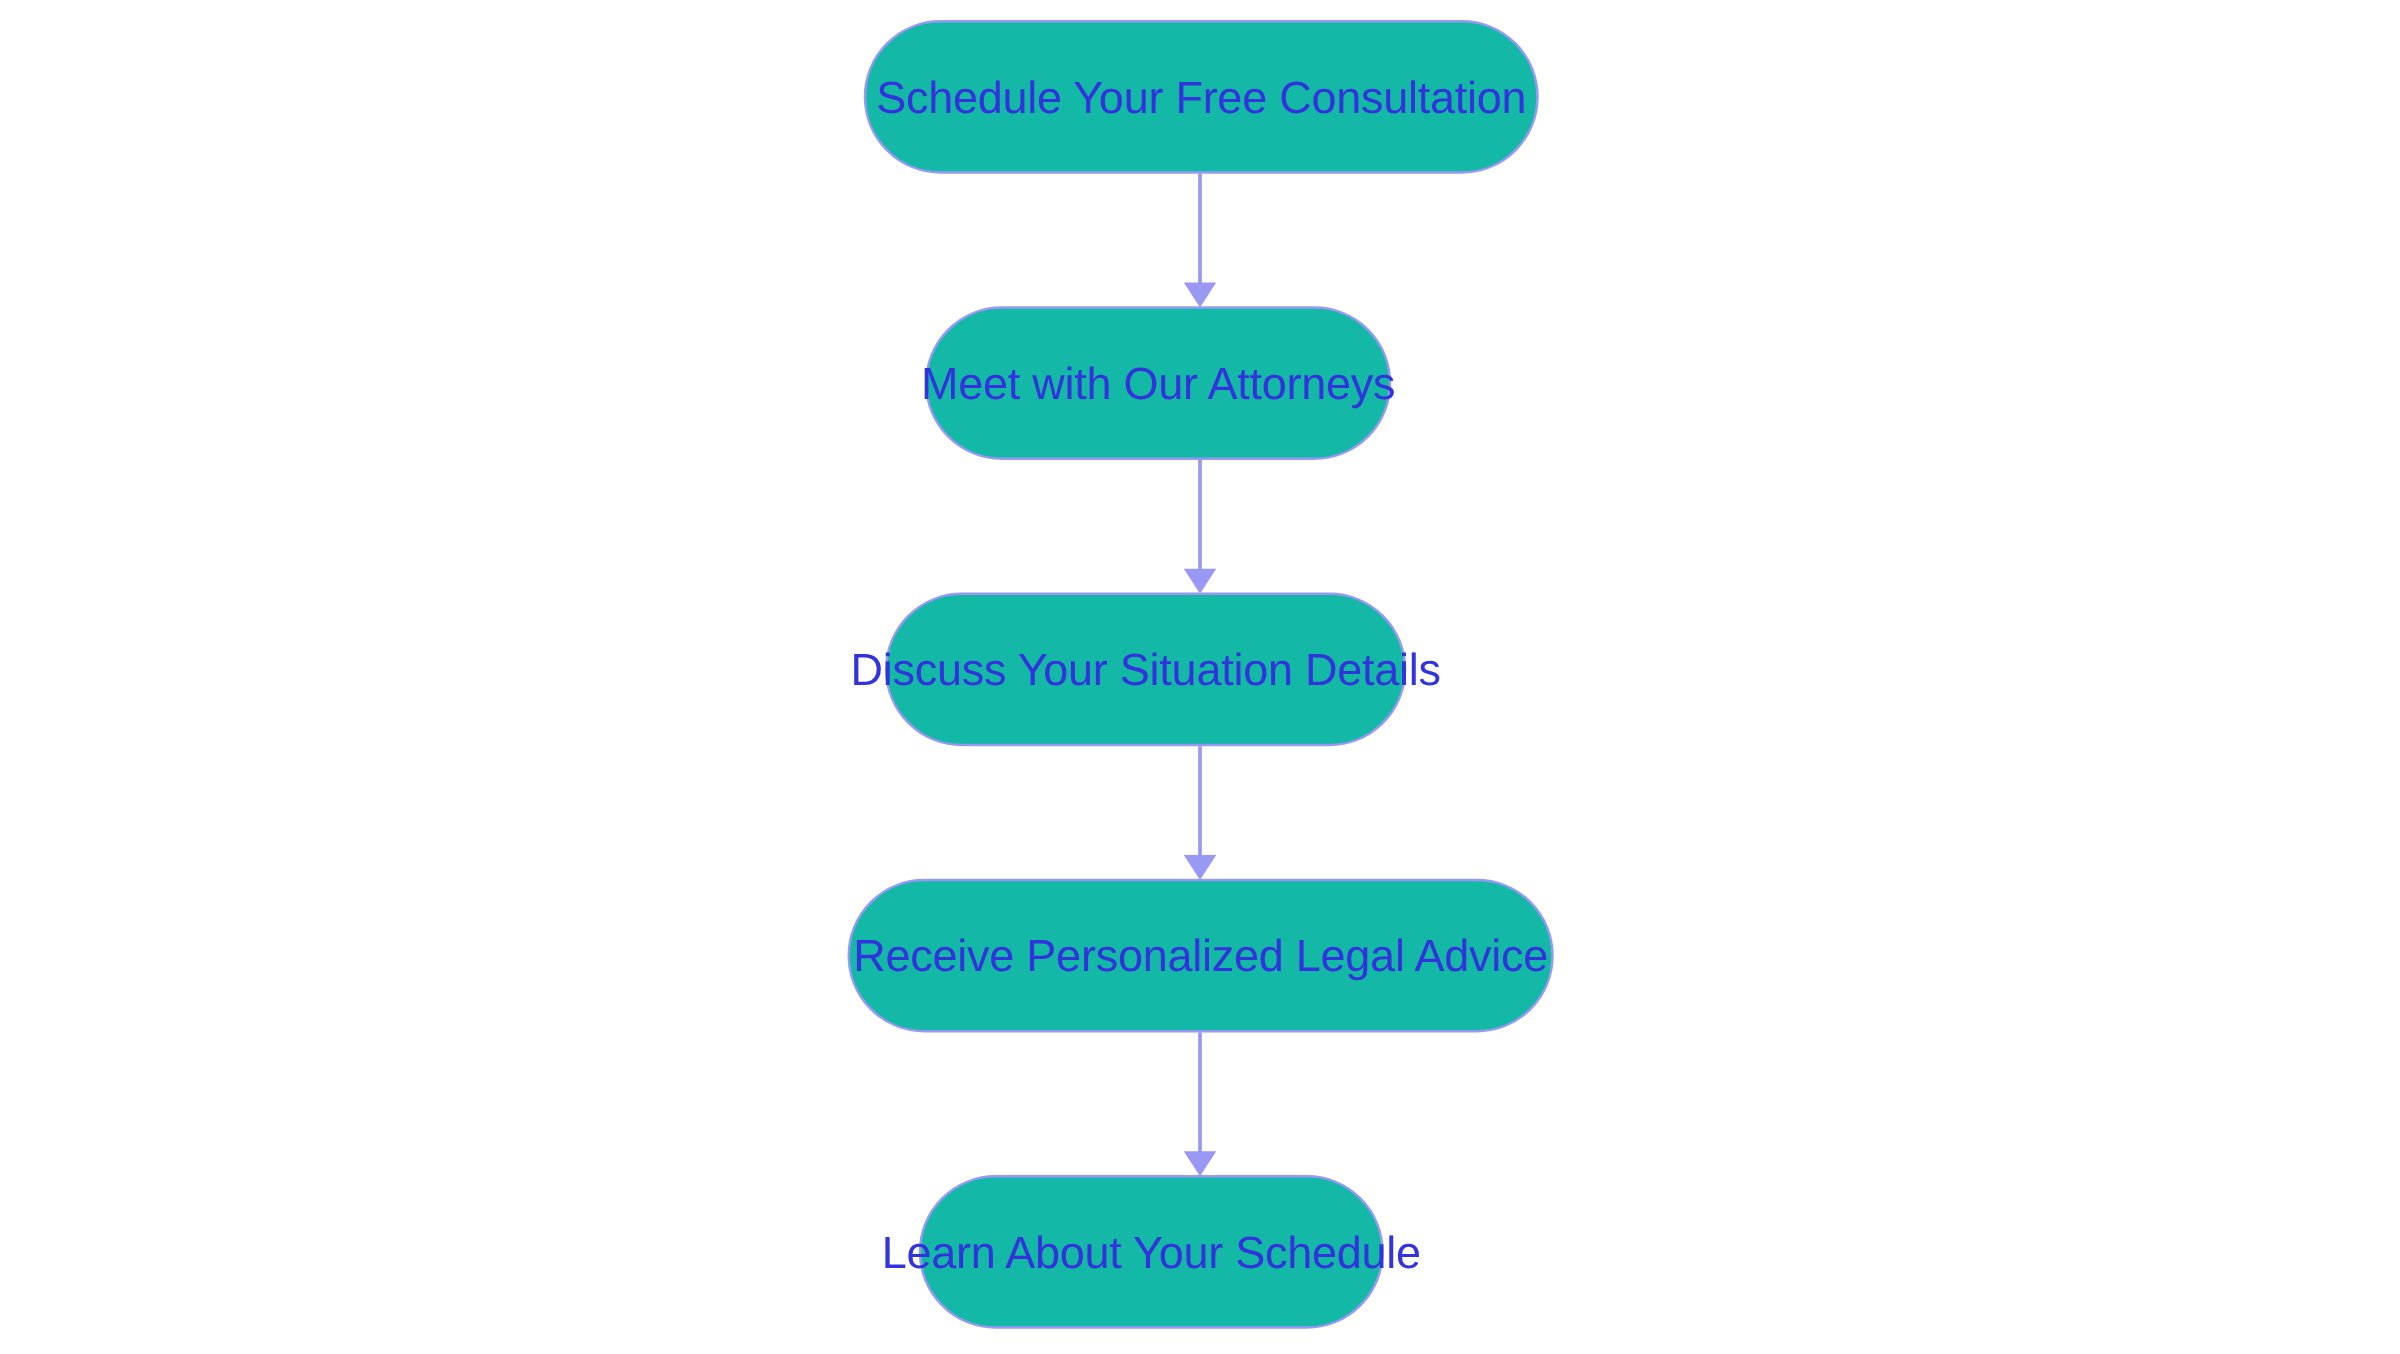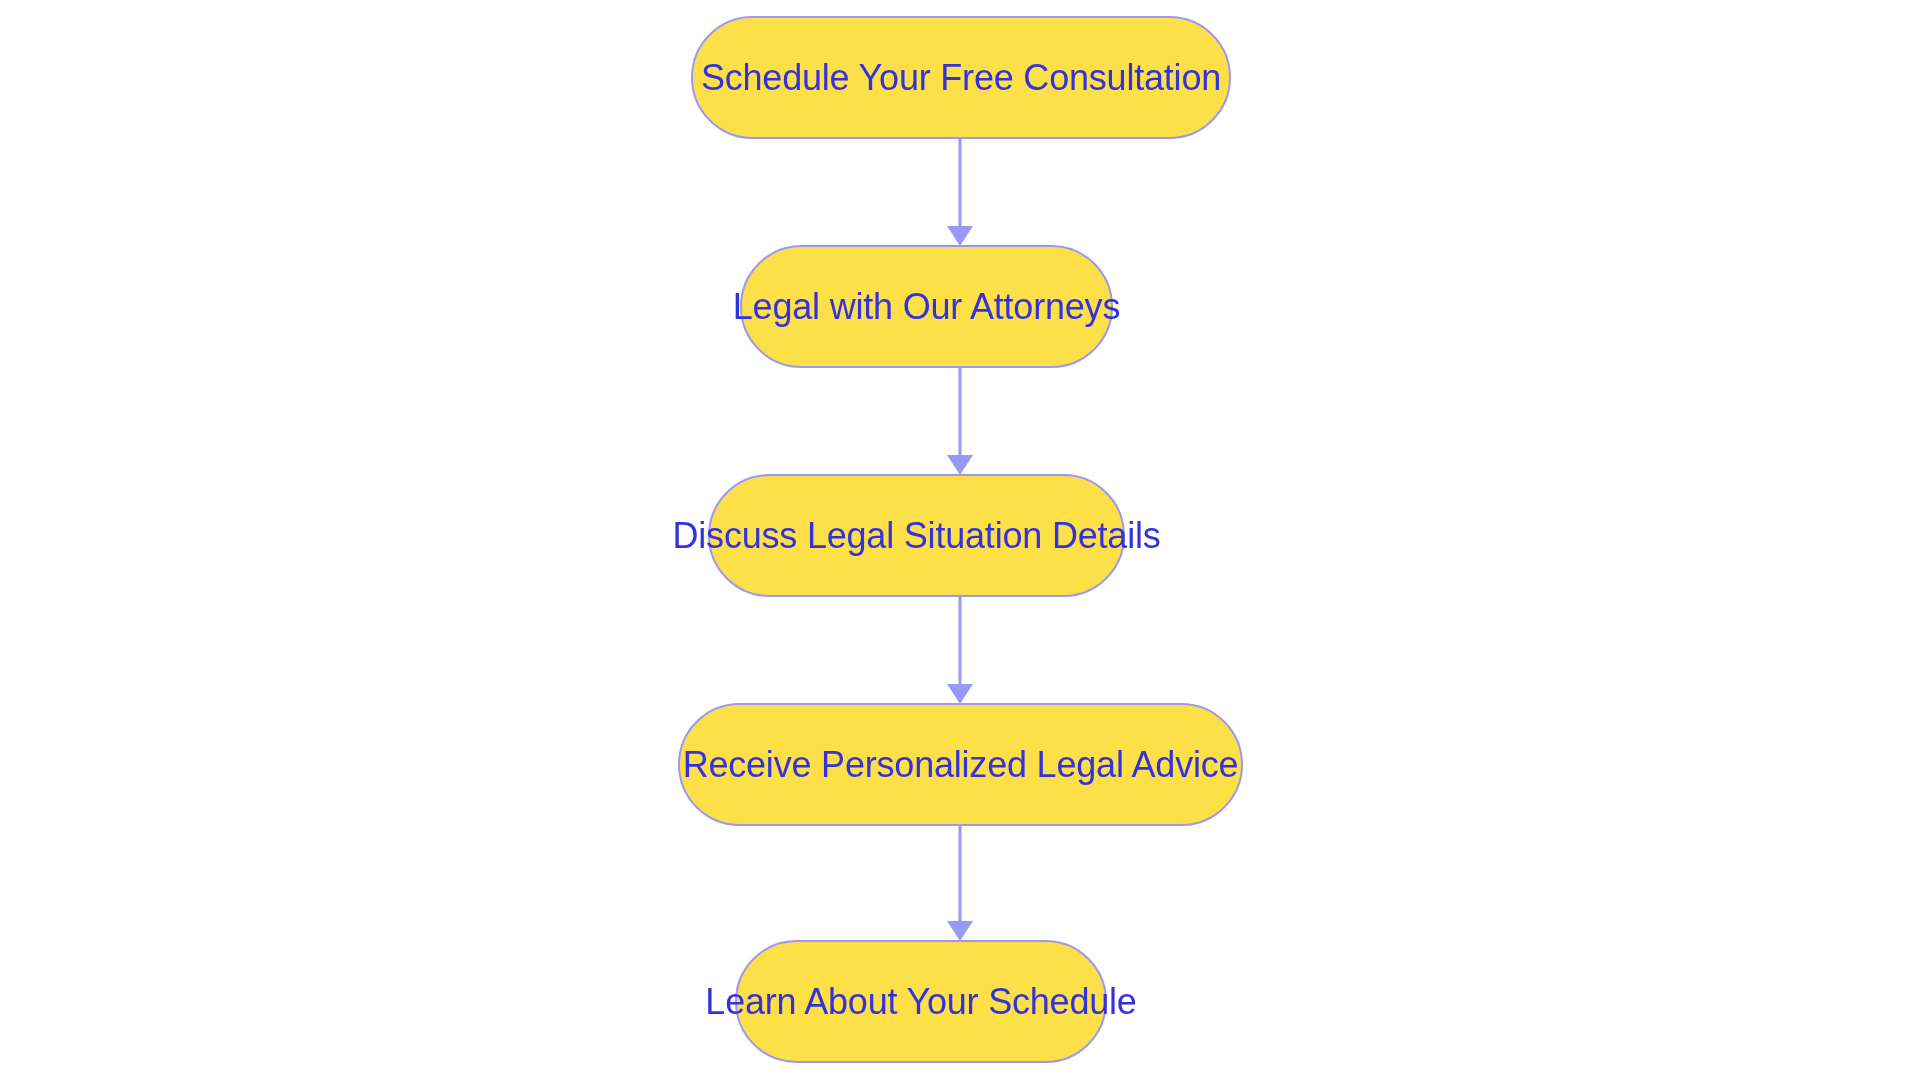--- a/index.html
+++ b/index.html
@@ -18,21 +18,21 @@
   #flow-canvas {
     position: relative;
     width: 1920px;
     height: 1083px;
     background: #ffffff;
   }
 
   .flow-node {
     position: absolute;
     box-sizing: border-box;
-    background: #fde047;
+    background: #14b8a6;
     border: 2px solid #9999f5;
     border-radius: 9999px;
     display: flex;
     align-items: center;
     justify-content: center;
     height: 123px;
   }
 
   .flow-node-label {
     color: #3333dd;
@@ -98,25 +98,25 @@
       <line class="connector-line" x1="960" y1="826" x2="960" y2="923"></line>
       <polygon class="connector-head" points="947,921 973,921 960,941"></polygon>
     </g>
   </svg>
 
   <div class="flow-node" id="node-0">
     <span class="flow-node-label">Schedule Your Free Consultation</span>
   </div>
 
   <div class="flow-node" id="node-1">
-    <span class="flow-node-label">Legal with Our Attorneys</span>
+    <span class="flow-node-label">Meet with Our Attorneys</span>
   </div>
 
   <div class="flow-node" id="node-2">
-    <span class="flow-node-label">Discuss Legal Situation Details</span>
+    <span class="flow-node-label">Discuss Your Situation Details</span>
   </div>
 
   <div class="flow-node" id="node-3">
     <span class="flow-node-label">Receive Personalized Legal Advice</span>
   </div>
 
   <div class="flow-node" id="node-4">
     <span class="flow-node-label">Learn About Your Schedule</span>
   </div>
 

